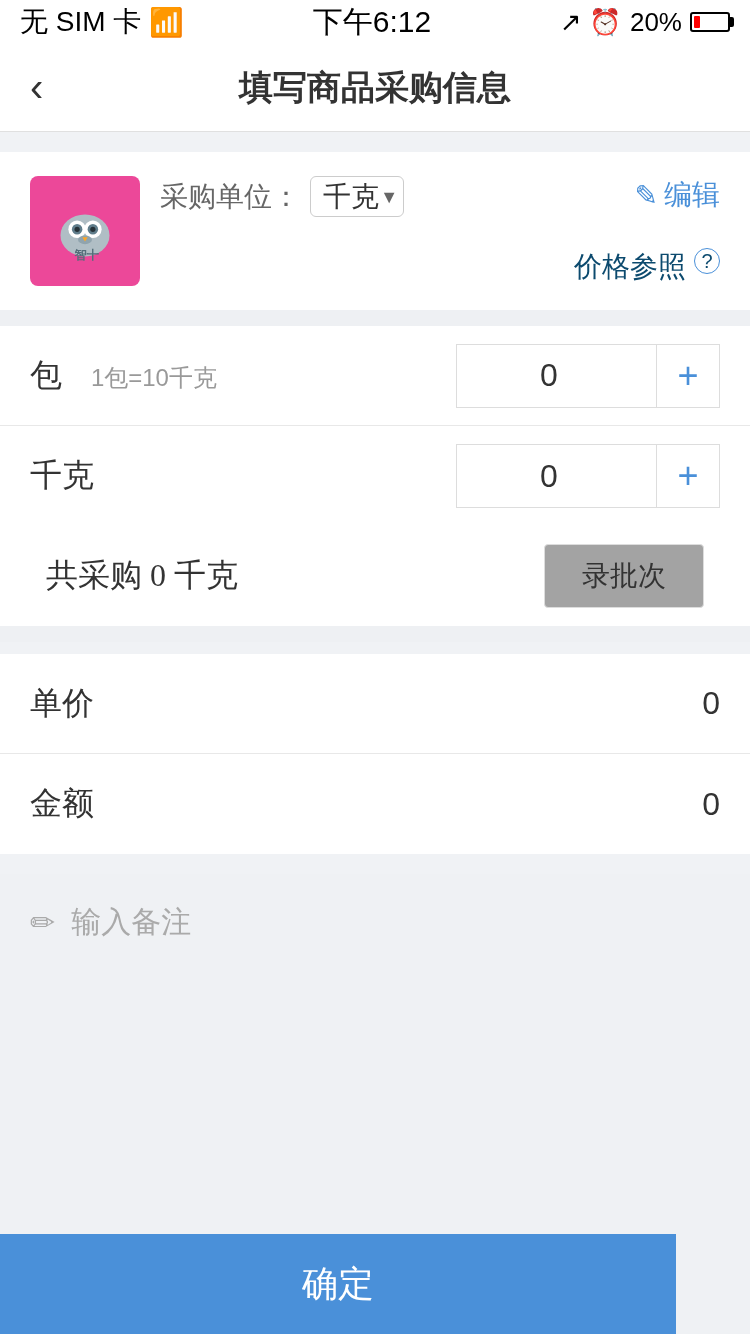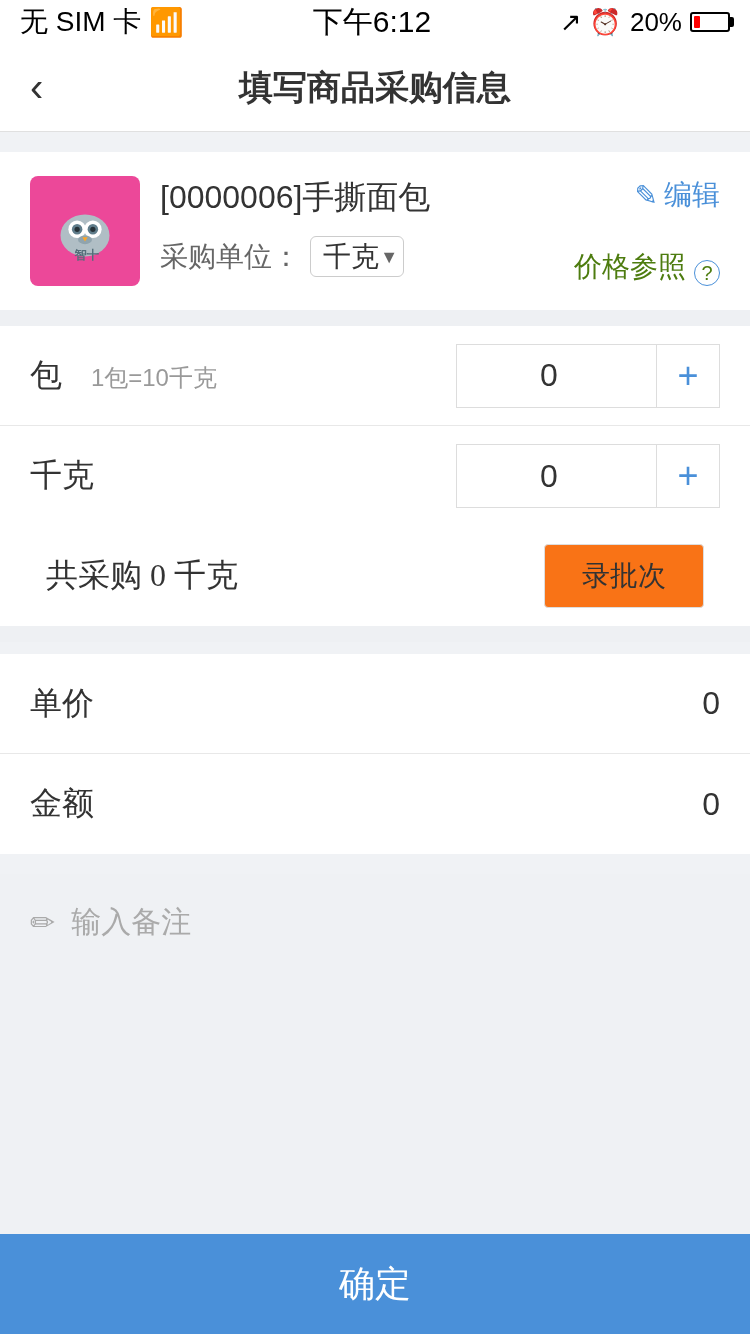--- a/index.html
+++ b/index.html
@@ -135,24 +135,24 @@
       color: #4a90d9;
       font-size: 28px;
       display: flex;
       align-items: center;
       gap: 6px;
     }
     .price-ref {
       position: absolute;
       bottom: 24px;
       right: 30px;
-      color: #4d7c0f;
+      color: #0c4a6e;
       font-size: 28px;
       display: flex;
-      align-items: flex-end;
+      align-items: flex-start;
       gap: 8px;
       margin-left: 20px;
     }
 
     
     .divider {
       height: 16px;
       background: #eef0f3;
     }
 
@@ -218,21 +218,21 @@
       font-family: Liberation Serif, serif;
     }
     .summary-text {
       font-size: 32px;
       color: #333;
     }
     .record-btn {
       width: 160px;
       height: 64px;
       border: 1px solid #ddd;
-      background: #f97316;
+      background: #a3a3a3;
       font-size: 28px;
       color: #333;
       border-radius: 4px;
       cursor: pointer;
       display: flex;
       align-items: center;
       justify-content: center;
     }
 
     
@@ -271,21 +271,21 @@
     .notes-placeholder {
       font-size: 30px;
       color: #aaa;
     }
 
     
     .confirm-btn {
       position: fixed;
       bottom: 0;
       left: 0;
-      width: 750px;
+      width: 676px;
       height: 100px;
       background: #4a90d9;
       color: #fff;
       font-size: 36px;
       border: none;
       cursor: pointer;
       display: flex;
       align-items: center;
       justify-content: center;
     }
@@ -324,21 +324,20 @@
       <circle cx="31" cy="38" r="6" fill="#607d8b"></circle>
       <circle cx="49" cy="38" r="6" fill="#607d8b"></circle>
       <circle cx="31" cy="38" r="3" fill="#263238"></circle>
       <circle cx="49" cy="38" r="3" fill="#263238"></circle>
       <ellipse cx="40" cy="50" rx="8" ry="5" fill="#90a4ae"></ellipse>
       <polygon points="37,47 43,47 40,52" fill="#ffa726"></polygon>
       <text x="28" y="72" font-size="14" fill="#546e7a" font-family="sans-serif" font-weight="bold">智十</text>
     </svg>
   </div>
   <div class="product-info">
-    <div class="product-name">[0000006]手撕面包</div>
     <div class="product-unit-row">
       <span class="unit-label">采购单位：</span>
       <div class="unit-select-wrapper">
         <select class="unit-select">
           <option>千克</option>
           <option>包</option>
         </select>
       </div>
     </div>
   </div>

